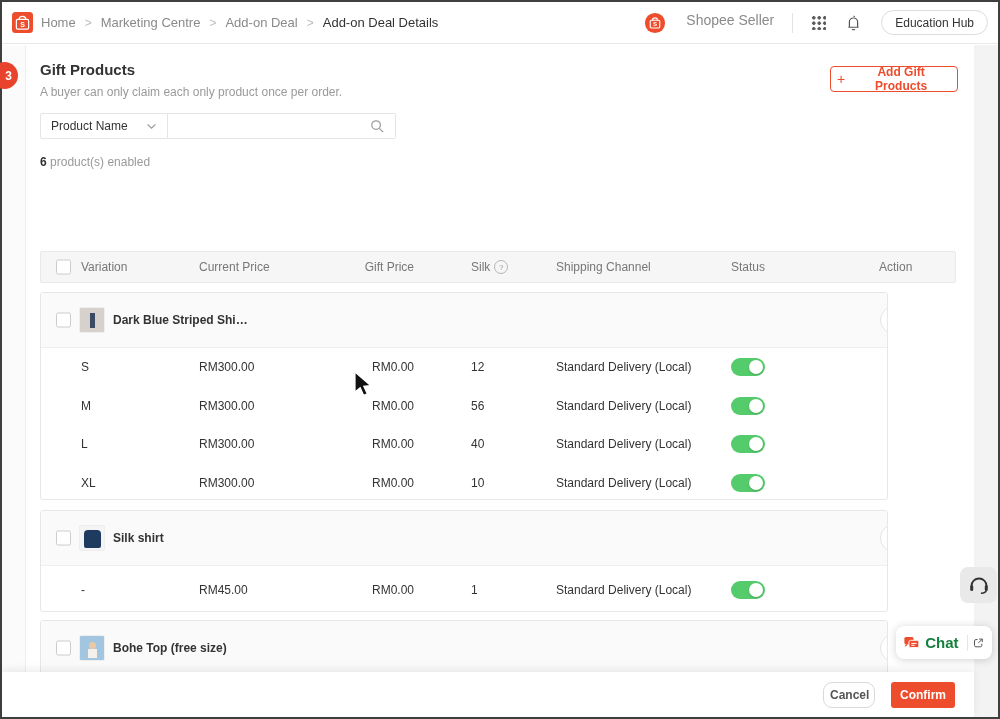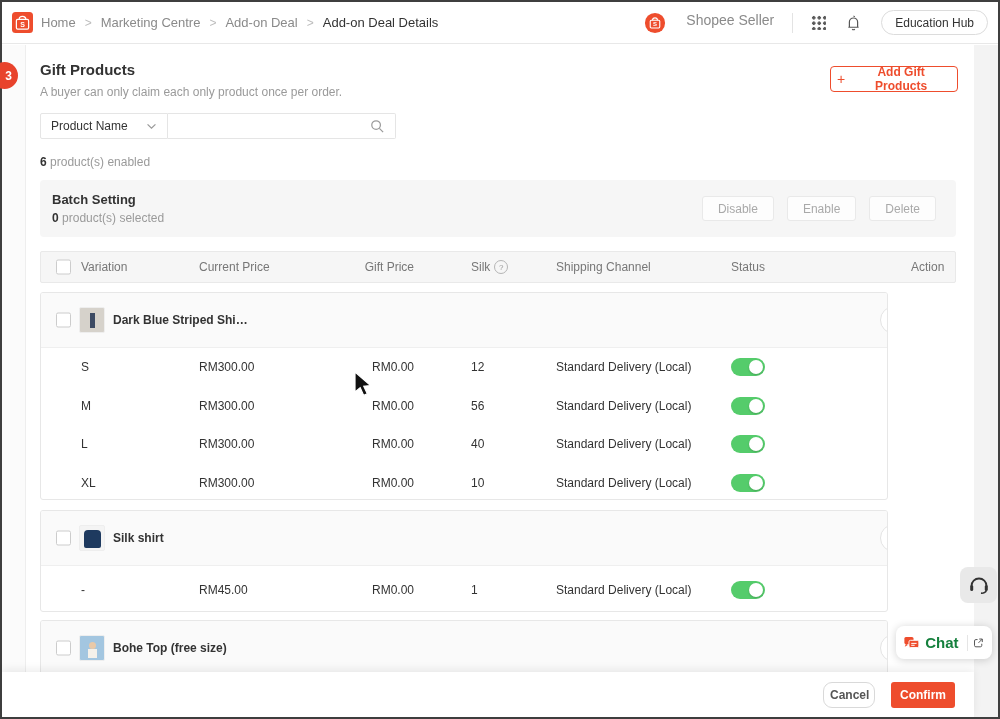--- a/index.html
+++ b/index.html
@@ -51,21 +51,21 @@
   .batch p{margin:0;font-size:12px;color:#9a9a9a;}
   .batch p b{color:#333;}
   .batch-btns{display:flex;gap:13px;}
   .batch-btns button{height:25px;padding:0 15px;border:1px solid #e9e9e9;border-radius:3px;background:#fdfdfd;
                      color:#a9a9a9;font-size:12px;font-family:inherit;cursor:not-allowed;}
   
   .thead{position:absolute;left:14px;top:206px;width:916px;height:32px;background:#f6f6f6;border:1px solid #e9e9e9;
          border-radius:2px;box-sizing:border-box;font-size:12px;color:#777;}
   .cell{position:absolute;top:50%;transform:translateY(-50%);white-space:nowrap;}
   .c-var{left:40px;} .c-cp{left:158px;} .c-gp{left:280px;width:93px;text-align:right;}
-  .c-st{left:430px;display:flex;align-items:center;gap:4px;} .c-sh{left:515px;} .c-sts{left:690px;} .c-act{left:870px;text-align:center;}
+  .c-st{left:430px;display:flex;align-items:center;gap:4px;} .c-sh{left:515px;} .c-sts{left:690px;} .c-act{left:838px;text-align:center;}
   .cb{position:absolute;left:15px;top:50%;transform:translateY(-50%);width:13px;height:13px;border:1px solid #ccc;
       border-radius:2px;background:#fff;cursor:pointer;}
   .help{width:12px;height:12px;border:1px solid #b5b5b5;border-radius:50%;font-size:8px;color:#999;
         display:inline-flex;align-items:center;justify-content:center;}
   .card{position:absolute;left:14px;width:848px;border:1px solid #e7e7e7;border-radius:3px;background:#fff;
         box-sizing:border-box;overflow:hidden;}
   .card1{top:247px;height:208px;} .card2{top:465px;height:102px;} .card3{top:575px;height:90px;}
   .ghead{position:relative;height:54px;background:#fafafa;border-bottom:1px solid #efefef;}
   .thumb{position:absolute;left:38px;top:14px;width:26px;height:26px;border-radius:2px;border:1px solid #eee;
          box-sizing:border-box;overflow:hidden;}
@@ -169,34 +169,20 @@
             <path d="M10 10 L14 14" stroke="#9a9a9a" stroke-width="1.3"></path>
           </svg>
       </div>
     </div>
 
     <p class="enabled">
       <b>6</b>
       <span>product(s) enabled</span>
     </p>
 
-    <section class="batch">
-      <div>
-        <h2>Batch Setting</h2>
-        <p>
-          <b>0</b>
-          <span>product(s) selected</span>
-        </p>
-      </div>
-      <div class="batch-btns">
-        <button>Disable</button>
-        <button>Enable</button>
-        <button>Delete</button>
-      </div>
-    </section>
 
     <div class="thead">
       <span class="cb"></span>
       <span class="cell c-var">Variation</span>
       <span class="cell c-cp">Current Price</span>
       <span class="cell c-gp">Gift Price</span>
       <span class="cell c-st">
         <span>Silk</span>
         <span class="help">?</span>
       </span>

